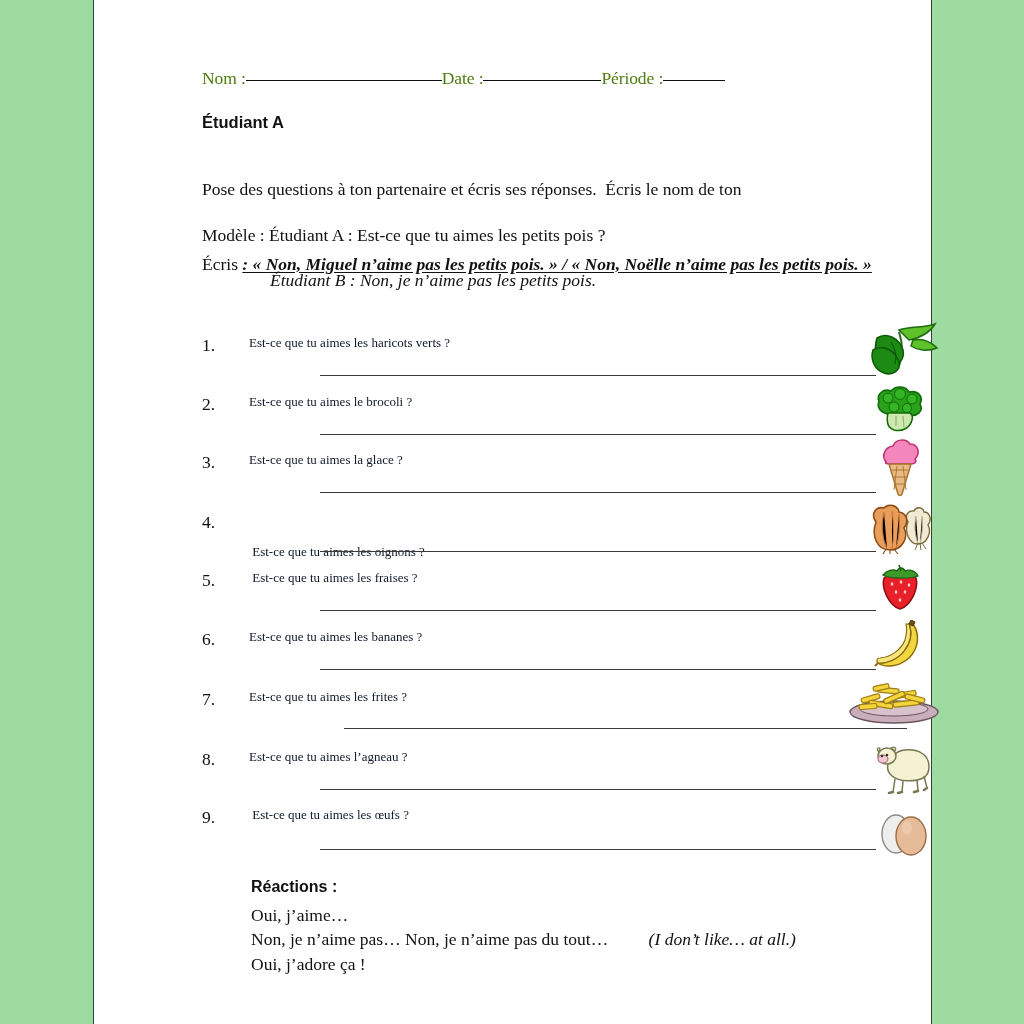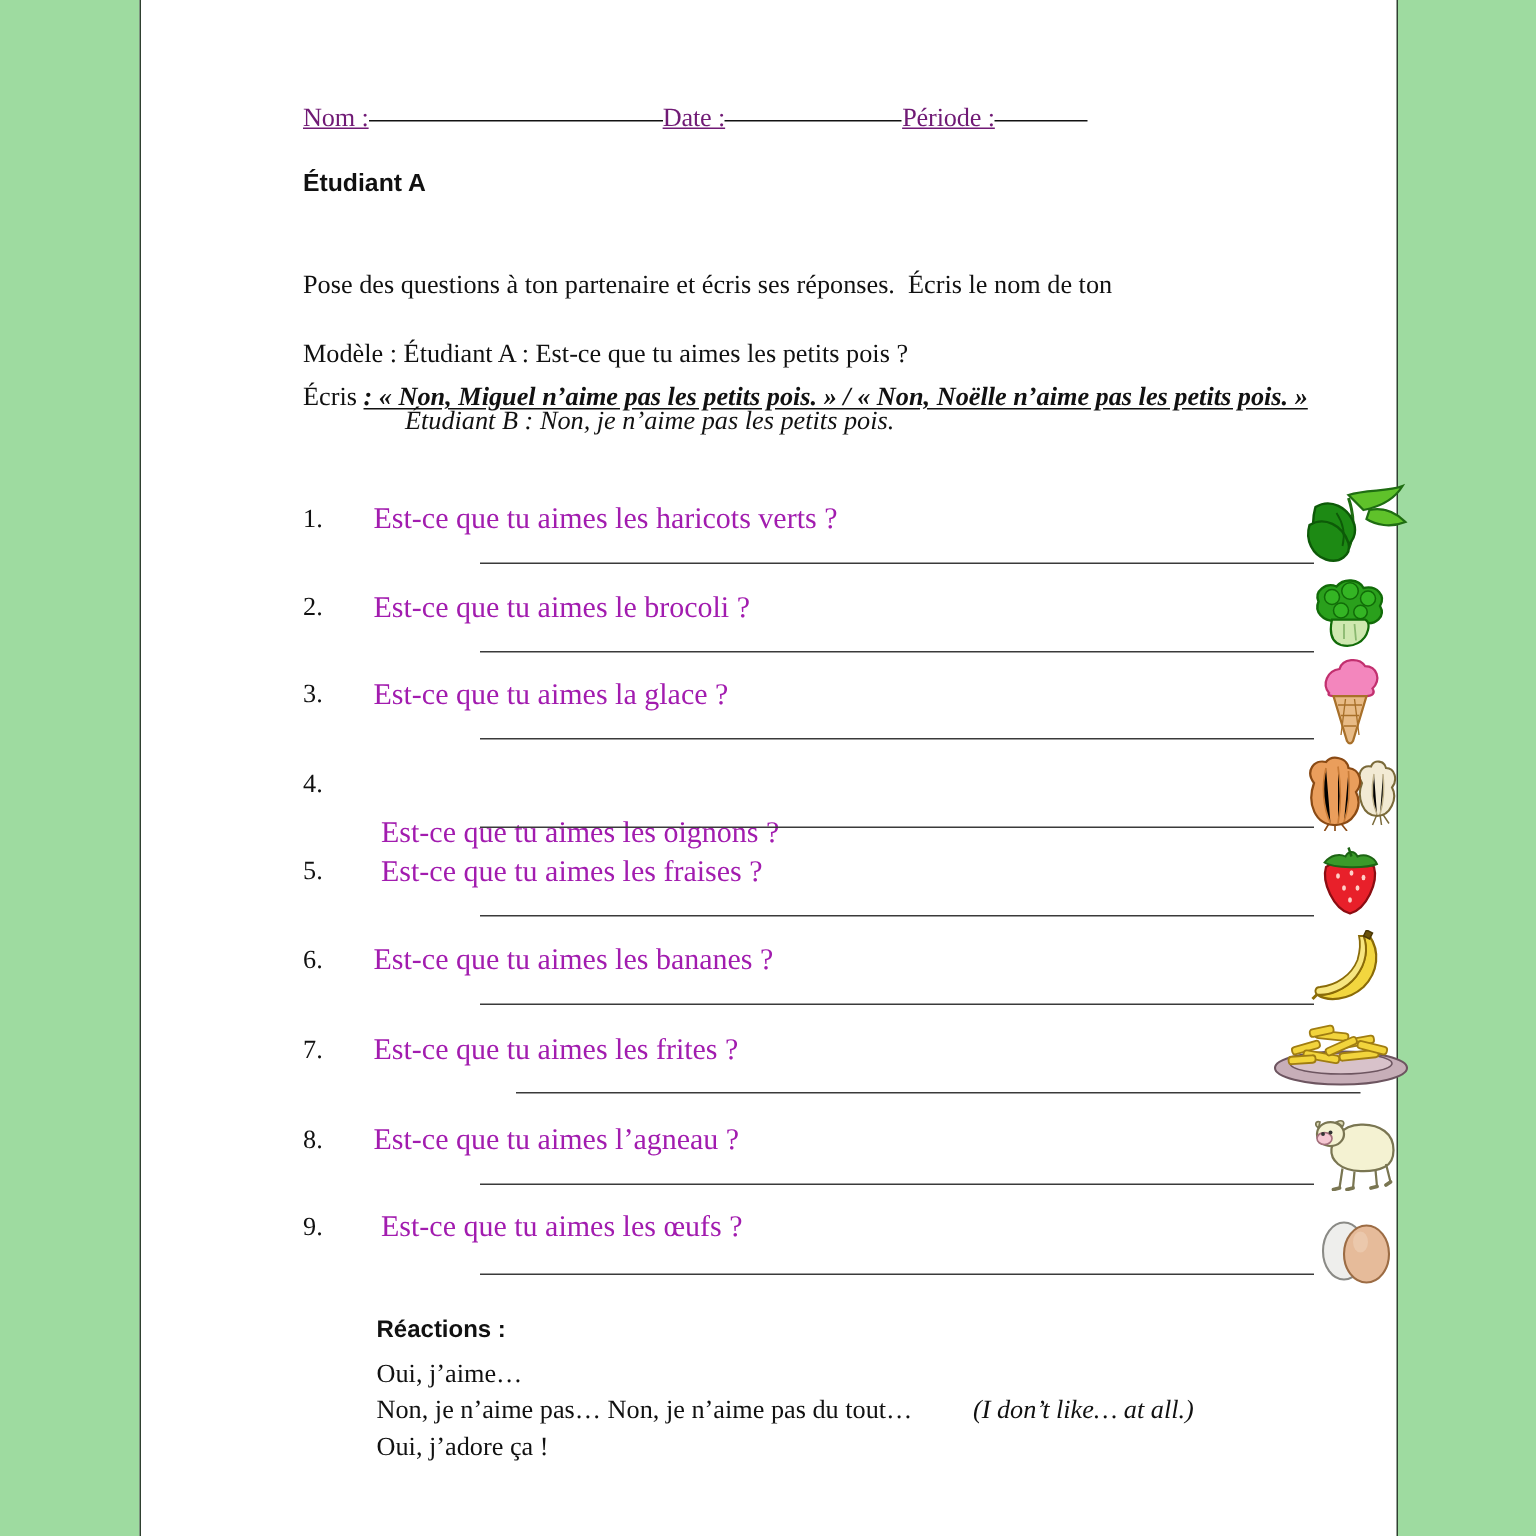--- a/index.html
+++ b/index.html
@@ -34,24 +34,23 @@
     height: 1024px;
   }
 
   
   .header-row {
     position: absolute;
     left: 108px;
     top: 68px;
     width: 712px;
     font-size: 17.5px;
-    color: #701a75;
+    color: #4d7c0f;
     white-space: nowrap;
     letter-spacing: -0.1px;
-    text-decoration: underline;
   }
   .blank-rule {
     display: inline-block;
     border-bottom: 1.6px solid #111111;
     vertical-align: 3px;
     height: 0;
   }
   .blank-nom { width: 196px; }
   .blank-date { width: 118px; }
   .blank-periode { width: 62px; }
@@ -108,22 +107,22 @@
   .q-item { position: absolute; left: 0; width: 839px; }
   .q-num {
     position: absolute;
     left: 108px;
     font-size: 17.5px;
     color: #111111;
   }
   .q-text {
     position: absolute;
     left: 155px;
-    font-size: 20px;
-    color: #a21caf;
+    font-size: 13px;
+    color: #0f172a;
     white-space: pre;
   }
   .q-rule {
     position: absolute;
     border-bottom: 1.5px solid #3a3a3a;
     height: 0;
   }
 
   
   .clip {

